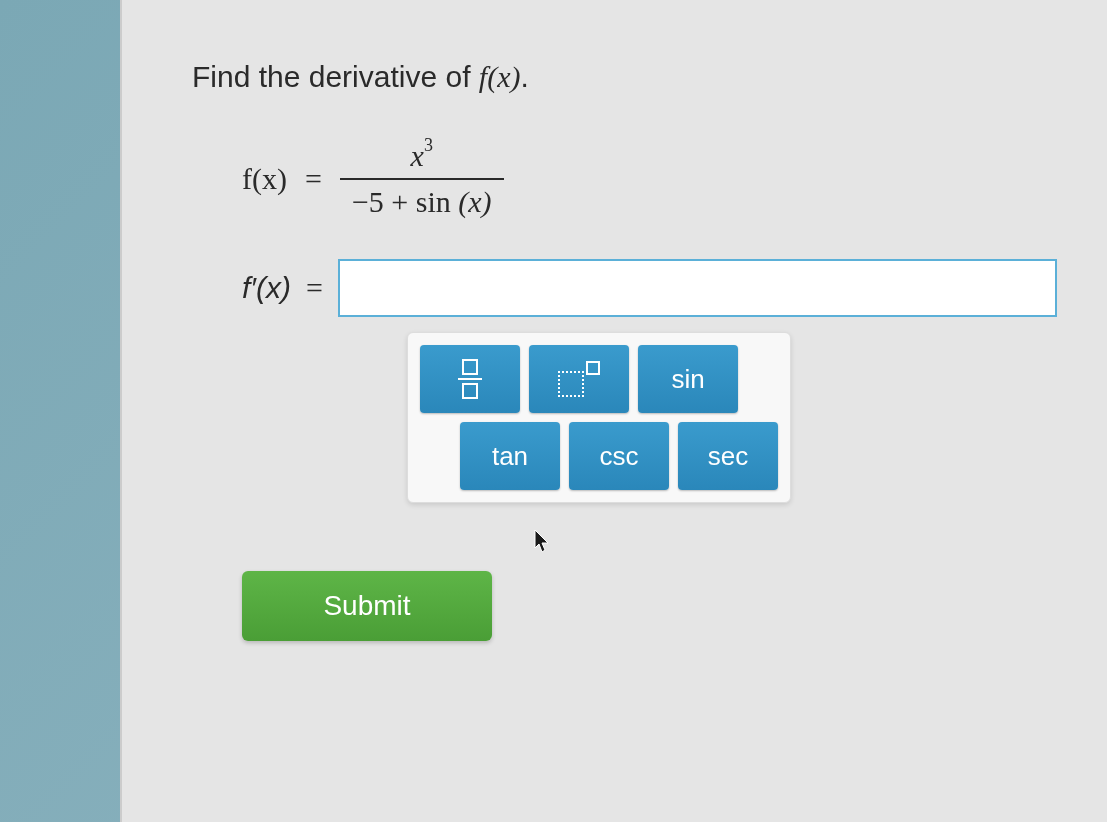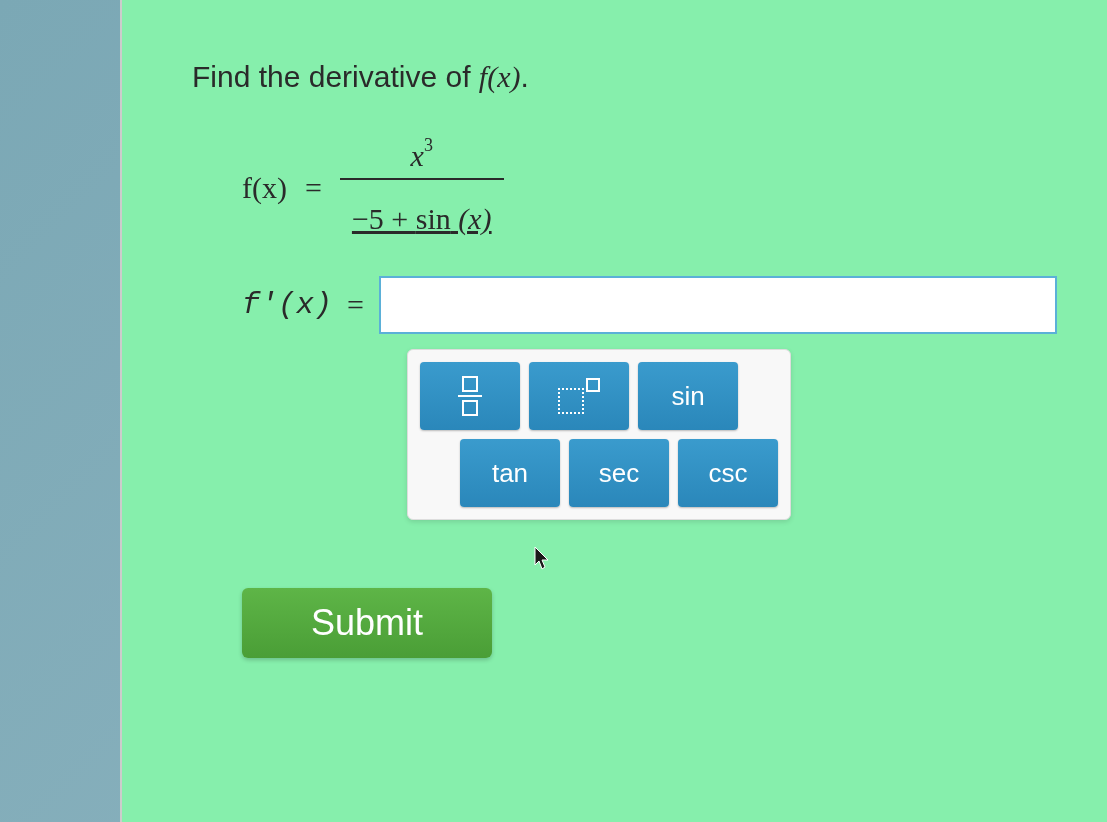--- a/index.html
+++ b/index.html
@@ -8,21 +8,21 @@
       padding: 0;
     }
     body {
       font-family: Verdana, Geneva, sans-serif;
       background: linear-gradient(135deg, #7ba8b5 0%, #8fb5c1 100%);
       width: 1107px;
       height: 822px;
       overflow: hidden;
     }
     .page-container {
-      background: #86efac;
+      background: #e5e5e5;
       margin-left: 120px;
       margin-top: 0;
       width: calc(100% - 120px);
       height: 100%;
       padding: 60px 50px 40px 70px;
       border-left: 2px solid #ccc;
     }
     .question-prompt {
       font-size: 30px;
       color: #2a2a2a;
@@ -65,34 +65,33 @@
       vertical-align: super;
       position: relative;
       top: -4px;
     }
     .fraction-bar {
       width: 100%;
       height: 2px;
       background: #2a2a2a;
     }
     .fraction-den {
-      padding: 22px 12px 0 12px;
-      text-decoration: underline;
+      padding: 5px 12px 0 12px;
     }
     .fraction-den .var {
       font-style: italic;
     }
     .answer-row {
       display: flex;
       align-items: center;
       margin-left: 50px;
       margin-bottom: 15px;
     }
     .answer-lhs {
-      font-family: Liberation Mono, monospace;
+      font-family: Liberation Sans, sans-serif;
       font-size: 30px;
       font-style: italic;
       color: #2a2a2a;
       margin-right: 15px;
     }
     .answer-equals {
       font-family: Georgia, 'Times New Roman', serif;
       font-size: 30px;
       color: #2a2a2a;
       margin-right: 15px;
@@ -184,21 +183,21 @@
       height: 28px;
     }
     .submit-btn {
       margin-left: 50px;
       width: 250px;
       height: 70px;
       background: linear-gradient(180deg, #5eb547 0%, #4a9e36 100%);
       border: none;
       border-radius: 6px;
       color: #ffffff;
-      font-size: 36px;
+      font-size: 28px;
       cursor: pointer;
       box-shadow: 0 2px 4px rgba(0,0,0,0.2);
       font-family: Verdana, sans-serif;
     }
   </style>
 </head>
 <body>
 
 <div class="page-container">
 
@@ -239,22 +238,22 @@
         <button class="keypad-btn" title="exponent">
           <span class="exp-icon">
             <span class="big-box"></span>
             <span class="small-box"></span>
           </span>
         </button>
         <button class="keypad-btn">sin</button>
       </div>
       <div class="keypad-row">
         <button class="keypad-btn">tan</button>
+        <button class="keypad-btn">csc</button>
         <button class="keypad-btn">sec</button>
-        <button class="keypad-btn">csc</button>
       </div>
     </div>
   </div>
 
   <div class="cursor-icon">
     <svg width="20" height="28" viewBox="0 0 20 28">
       <path d="M 3 2 L 3 20 L 7 16 L 10 24 L 13 22 L 10 15 L 16 15 Z" fill="#1a1a1a" stroke="#fff" stroke-width="1"></path>
     </svg>
   </div>
 

